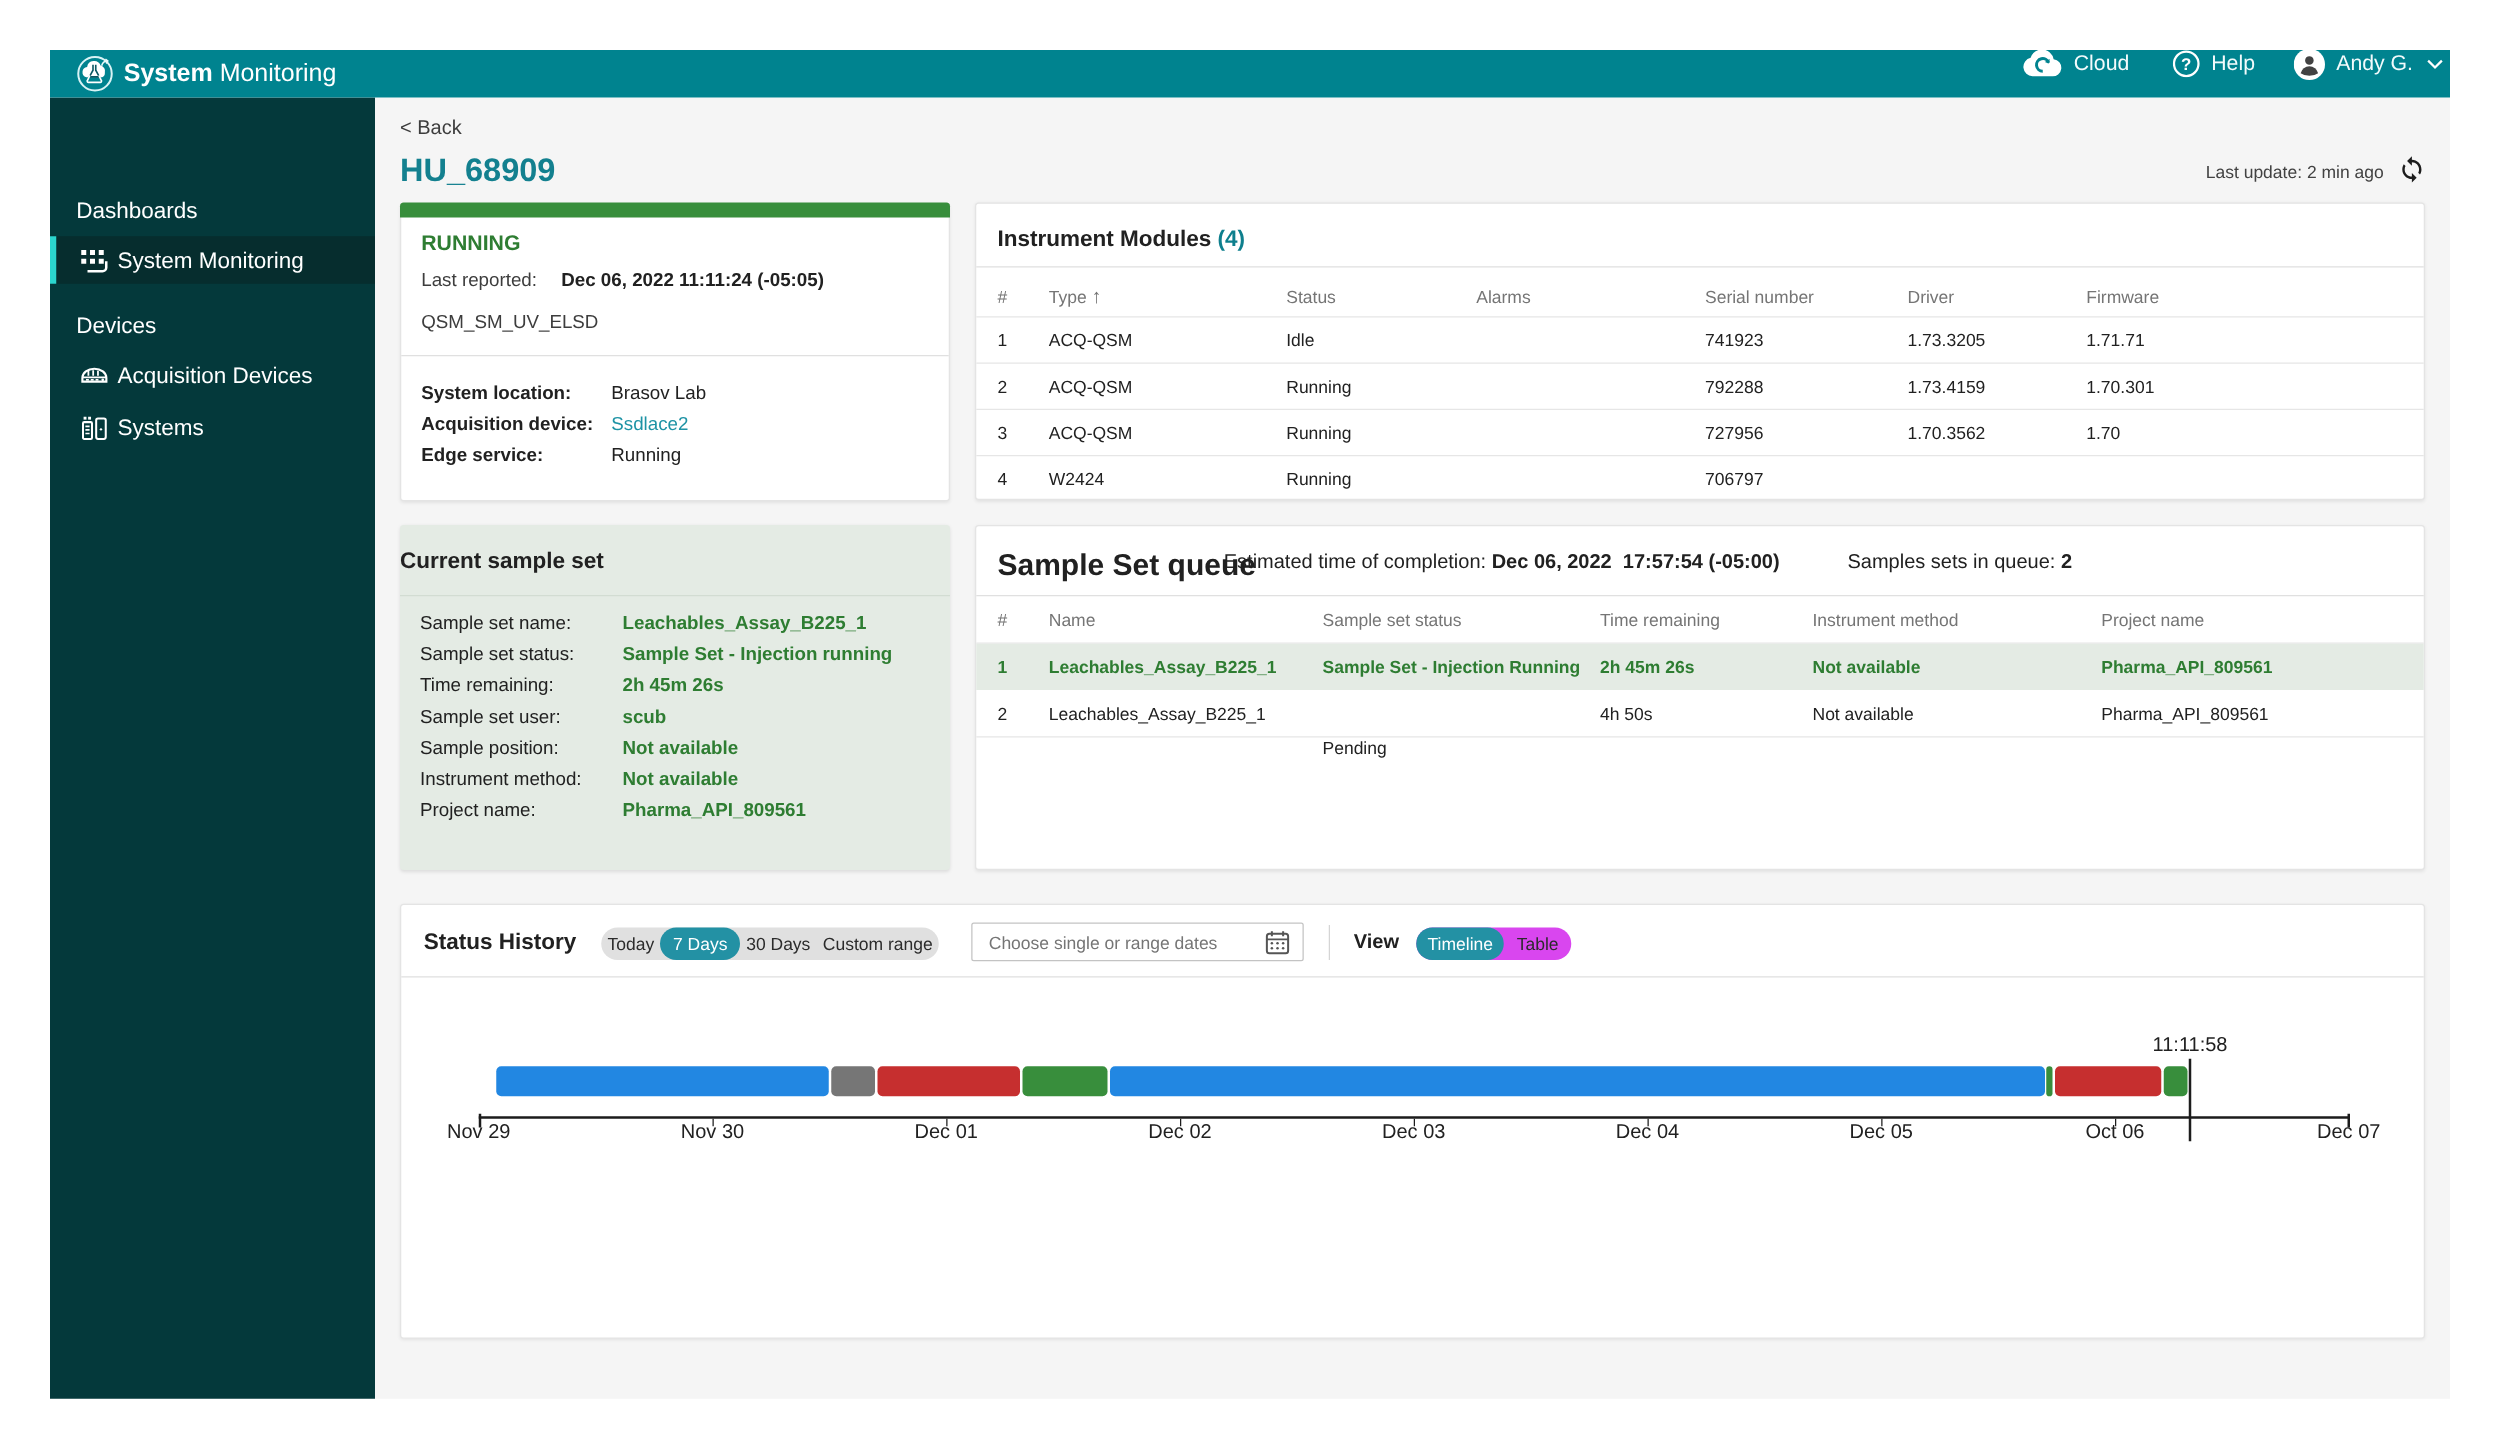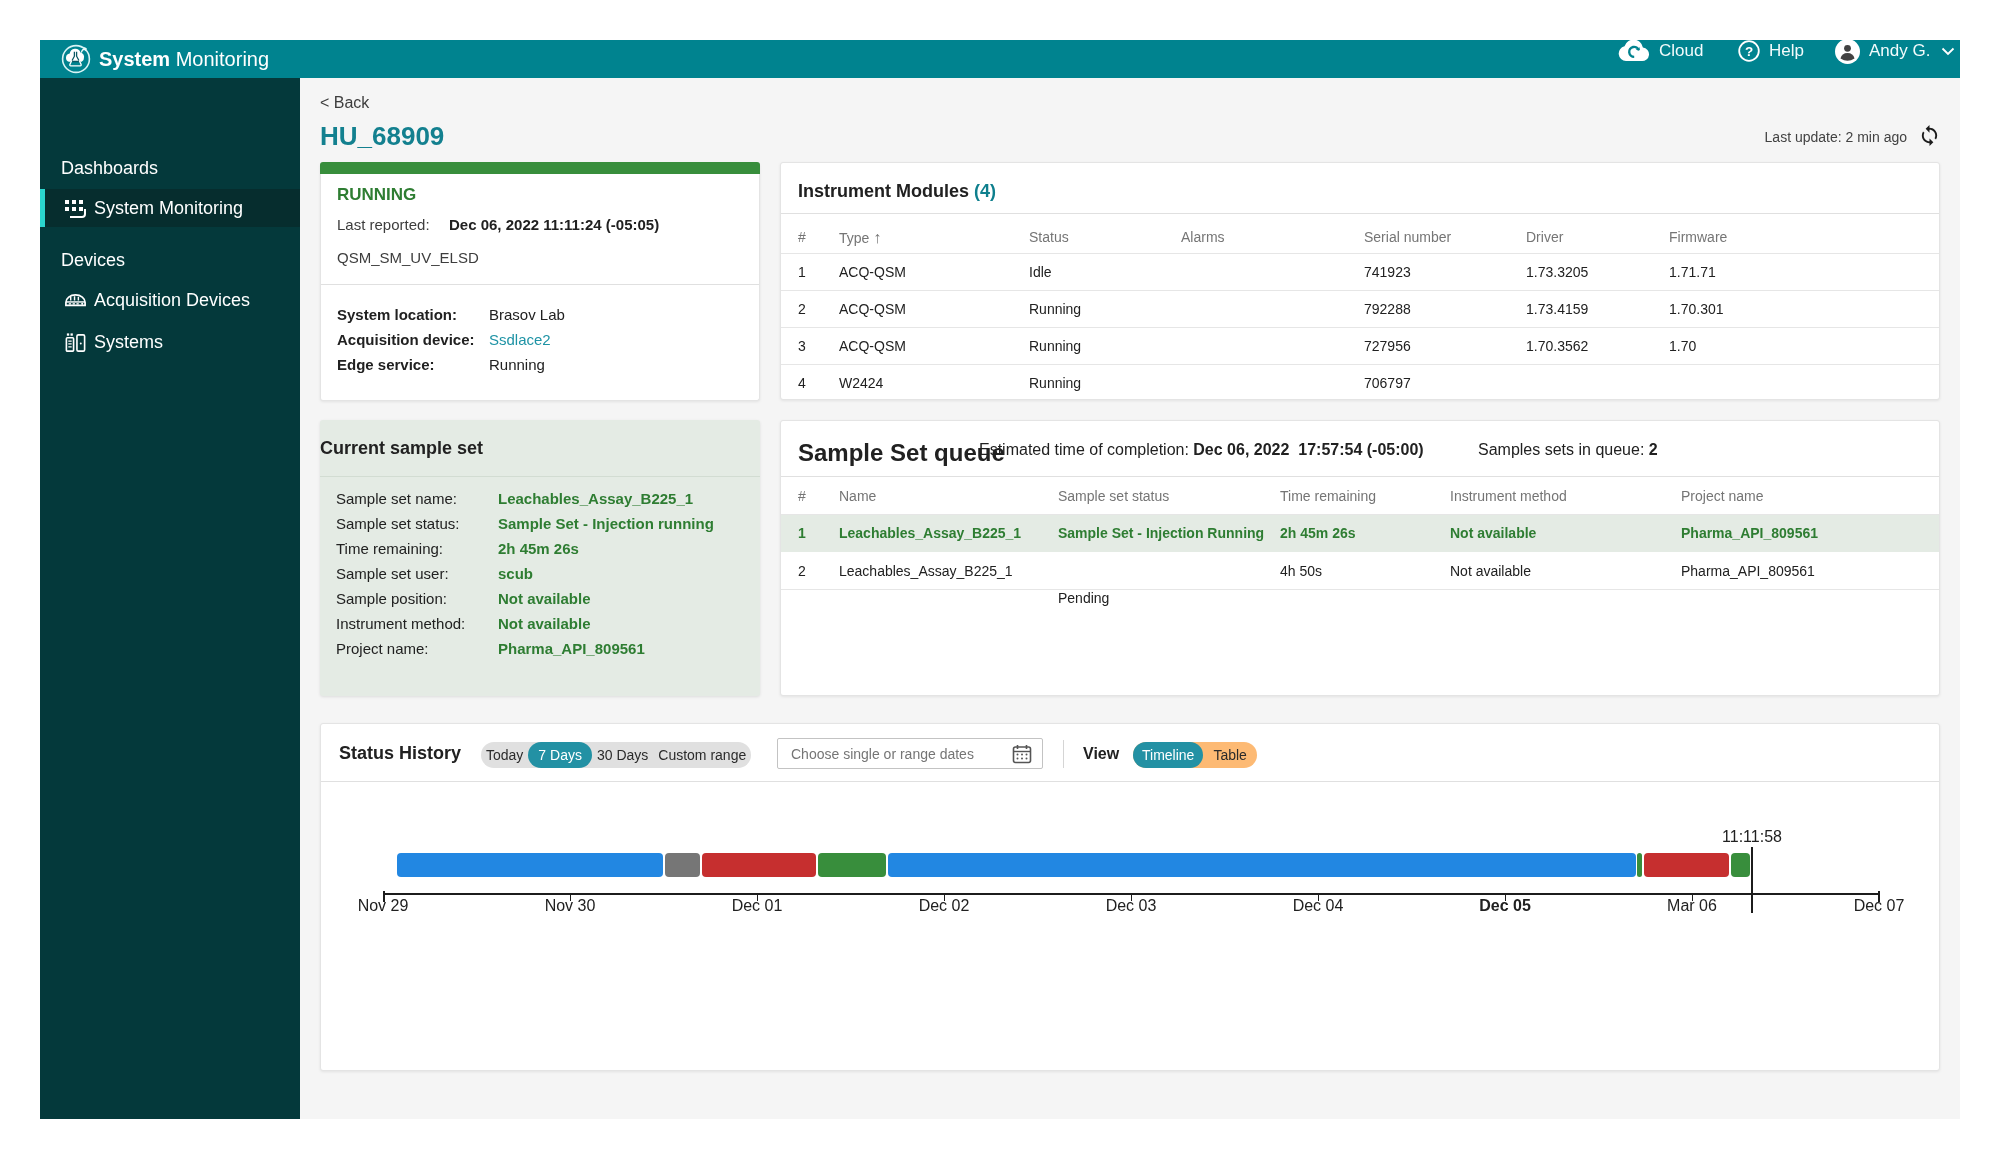--- a/index.html
+++ b/index.html
@@ -67,21 +67,21 @@
 
 #sh { left:20px; top:645px; width:1620px; height:348px; }
 #sh .hdiv { position:absolute; left:0; top:57px; width:1618px; height:1px; background:#e0e0e0; }
 .pillgroup { position:absolute; left:160px; top:18px; height:26px; background:#e0e0e0; border-radius:13px; display:flex; align-items:center; font-size:14px; color:#2b2b2b; white-space:nowrap; }
 .pillgroup .pi { padding:0 5px; }
 .pillgroup .active { background:#2391a4; color:#fff; border-radius:13px; height:26px; line-height:26px; padding:0 10px; }
 .dateinput { position:absolute; left:456px; top:14px; width:266px; height:31px; border:1px solid #c3c3c3; border-radius:2px; background:#fff; }
 .dateinput .ph { position:absolute; left:13px; top:7px; font-size:14px; color:#757575; }
 .vdiv { position:absolute; left:742px; top:16px; width:1px; height:28px; background:#d5d5d5; }
 .viewlbl { position:absolute; left:762px; top:21px; font-size:16px; font-weight:bold; color:#212121; }
-.toggle { position:absolute; left:812px; top:18px; height:26px; background:#fdba74; border-radius:13px; display:flex; align-items:center; font-size:14px; color:#2b2b2b; white-space:nowrap; }
+.toggle { position:absolute; left:812px; top:18px; height:26px; background:#d946ef; border-radius:13px; display:flex; align-items:center; font-size:14px; color:#2b2b2b; white-space:nowrap; }
 .toggle .active { background:#2391a4; color:#fff; border-radius:13px; height:26px; line-height:26px; padding:0 9px; }
 .toggle .pi { padding:0 10px; }
 
 
 .seg { position:absolute; top:129px; height:24px; border-radius:4px; }
 .axis { position:absolute; left:62px; top:169px; width:1497px; height:2px; background:#1c1c1c; }
 .tick { position:absolute; top:171px; width:1px; height:6px; background:#1c1c1c; }
 .tick.end { height:11px; top:167px; width:2px; }
 .dlabel { position:absolute; top:173px; width:80px; margin-left:-40px; text-align:center; font-size:16px; color:#212121; }
 .marker { position:absolute; left:1430px; top:123px; width:2px; height:66px; background:#1c1c1c; }
@@ -242,22 +242,22 @@
       <div class="tick" style="left:997px;"></div>
       <div class="tick" style="left:1184px;"></div>
       <div class="tick" style="left:1371px;"></div>
       <div class="tick end" style="left:1557px;"></div>
       <div class="dlabel" style="left:62px;">Nov 29</div>
       <div class="dlabel" style="left:249px;">Nov 30</div>
       <div class="dlabel" style="left:436px;">Dec 01</div>
       <div class="dlabel" style="left:623px;">Dec 02</div>
       <div class="dlabel" style="left:810px;">Dec 03</div>
       <div class="dlabel" style="left:997px;">Dec 04</div>
-      <div class="dlabel" style="left:1184px;font-weight:bold;">Dec 05</div>
-      <div class="dlabel" style="left:1371px;">Mar 06</div>
+      <div class="dlabel" style="left:1184px;">Dec 05</div>
+      <div class="dlabel" style="left:1371px;">Oct 06</div>
       <div class="dlabel" style="left:1558px;">Dec 07</div>
       <div class="marker"></div>
       <div class="mlabel">11:11:58</div>
 
     </div>
   </div>
 
   <div class="sidebar">
     <div class="side-label" style="top:80px;">Dashboards</div>
     <div class="side-item active" style="top:111px;">

